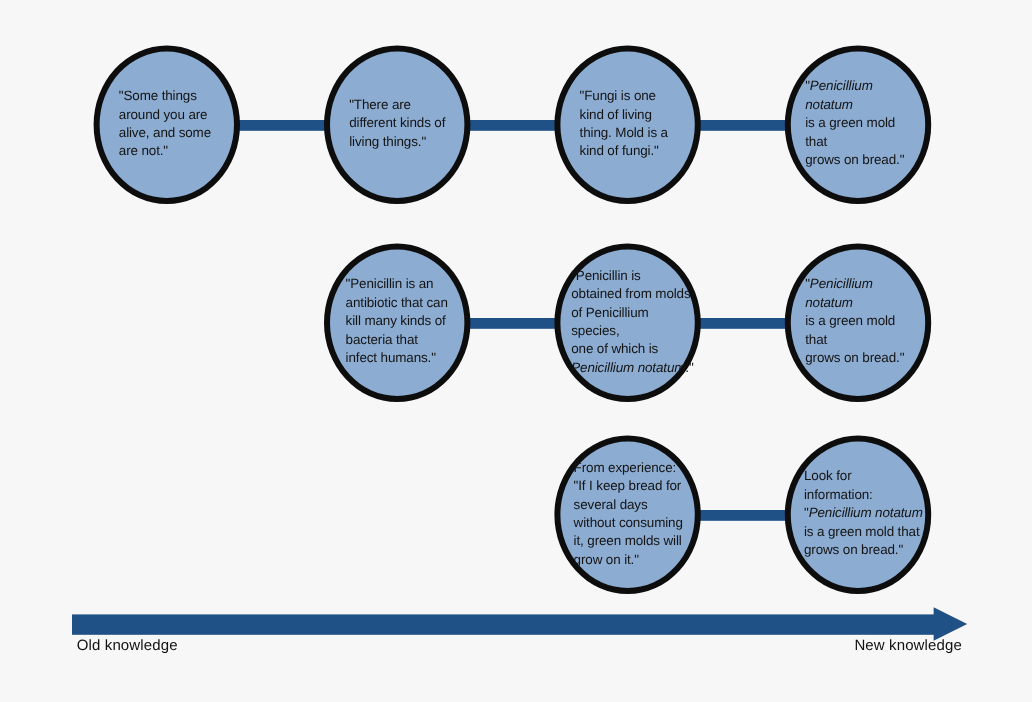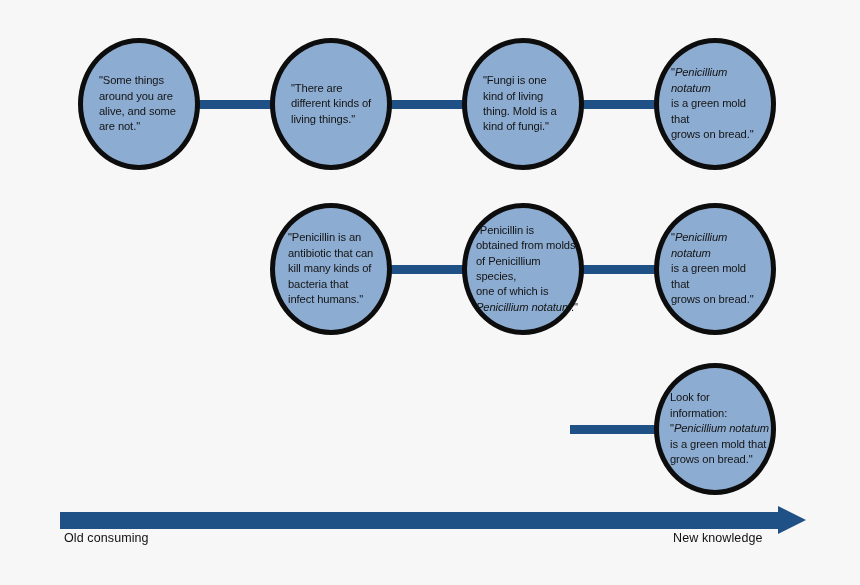--- a/index.html
+++ b/index.html
@@ -68,21 +68,21 @@
     border-bottom: 14px solid transparent;
     border-left: 28px solid #1f5187;
   }
   .axis-label {
     position: absolute;
     font-size: 12.5px;
     color: #111111;
     letter-spacing: 0.1px;
   }
   #label-old { left: 64px; top: 531px; }
-  #label-new { left: 673px; top: 531px; text-align: right; }
+  #label-new { left: 712px; top: 531px; text-align: right; }
 </style>
 </head>
 <body>
 
 <div id="canvas">
 
   <div class="connector" style="left:186px; top:100px; width:96px; height:9px;"></div>
   <div class="connector" style="left:378px; top:100px; width:100px; height:9px;"></div>
   <div class="connector" style="left:570px; top:100px; width:98px; height:9px;"></div>
 
@@ -127,26 +127,34 @@
 of Penicillium species,
 one of which is
 <i>Penicillium notatum</i>."</div>
   </div>
   <div class="node" style="left:654px; top:203px; width:122px; height:132px;">
     <div class="node-text" style="padding-left:12px;">"<i>Penicillium notatum</i>
 is a green mold that
 grows on bread."</div>
   </div>
 
+  <div class="node" style="left:462px; top:363px; width:122px; height:132px;">
+    <div class="node-text" style="padding-left:11px; padding-right:2px;">From experience:
+"If I keep bread for
+several days
+without consuming
+it, green molds will
+grow on it."</div>
+  </div>
   <div class="node" style="left:654px; top:363px; width:122px; height:132px;justify-content:center;">
     <div class="node-text" style="padding-left:11px; padding-right:2px;">Look for information:
 "<i>Penicillium notatum</i>
 is a green mold that
 grows on bread."</div>
   </div>
 
   <div id="arrow-shaft"></div>
   <div id="arrow-head"></div>
 
-  <div class="axis-label" id="label-old">Old consuming</div>
+  <div class="axis-label" id="label-old">Old knowledge</div>
   <div class="axis-label" id="label-new">New  knowledge</div>
 
 </div>
 
 </body></html>

